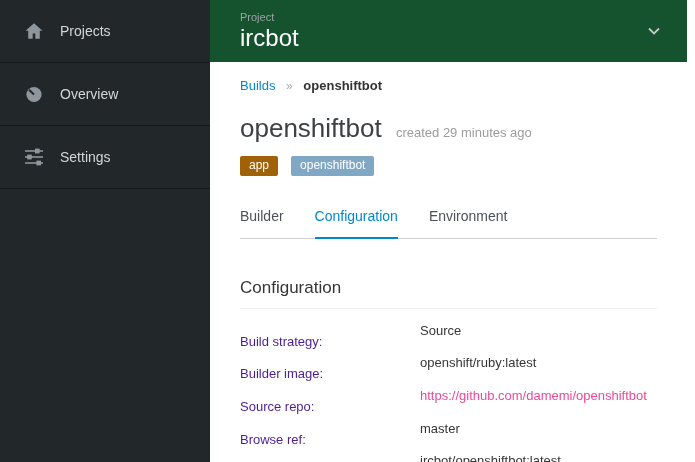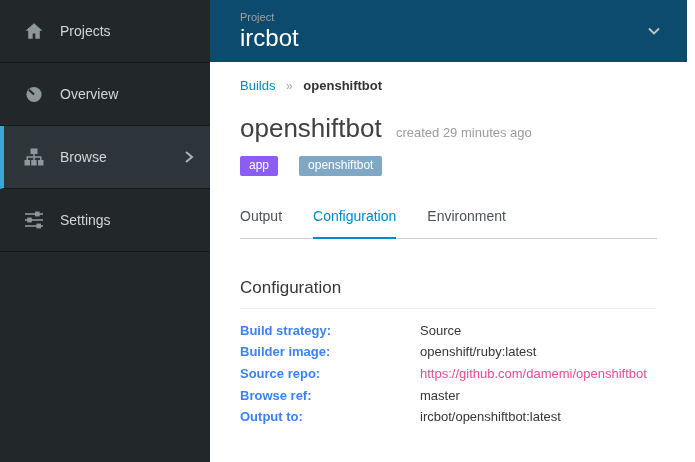--- a/index.html
+++ b/index.html
@@ -31,21 +31,21 @@
     background: #2e353a;
     border-left: 4px solid #39a9dc;
     padding-left: 19px;
   }
   .nav-item .chev { margin-left: auto; color: #a9b1b6; display: flex; }
 
   
   .right { flex: 1; display: flex; flex-direction: column; min-width: 0; }
 
   .topbar {
-    height: 62px; background: #0c4a6e;
+    height: 62px; background: #14532d;
     display: flex; align-items: center;
     padding: 0 24px 0 30px; cursor: pointer; flex: none;
   }
   .topbar .ctx { font-size: 11px; color: #9da2a6; margin-bottom: 2px; }
   .topbar .pname { font-size: 24px; color: #ffffff; line-height: 1.1; }
   .topbar .chev-down { margin-left: auto; color: #c3c7ca; display: flex; }
 
   .content { flex: 1; background: #ffffff; padding: 16px 30px 0 30px; overflow: hidden; border-radius: 32px; }
 
   
@@ -57,21 +57,21 @@
   
   .page-title { margin: 21px 0 0 0; font-size: 26px; font-weight: 400; color: #3e4144; line-height: 1.1; }
   .page-title small { font-size: 13px; color: #9c9c9c; font-weight: 400; margin-left: 7px; }
 
   
   .labels { margin-top: 13px; display: flex; }
   .label-badge {
     font-size: 12px; color: #ffffff; padding: 3px 9px 4px 9px;
     border-radius: 2px; line-height: 1.1;
   }
-  .label-key { background: #8b5cf6; margin-right: 21px; }
+  .label-key { background: #a16207; margin-right: 13px; }
   .label-value { background: #80a7c4; }
 
   
   .tabs {
     list-style: none; display: flex;
     margin: 32px 0 0 0; padding: 0;
     border-bottom: 1px solid #d1d1d1;
   }
   .tab {
     font-size: 14px; color: #4d5258;
@@ -83,21 +83,21 @@
     margin-bottom: -1px;
   }
 
   
   .section-heading {
     margin: 39px 0 0 0; font-size: 17px; font-weight: 400; color: #363636;
     padding-bottom: 10px; border-bottom: 1px solid #f0f0f0;
   }
   .kv { margin: 11px 0 0 0; }
   .kv-row { display: flex; font-size: 13px; line-height: 21.6px; color: #363636; }
-  .kv-row dt { width: 180px; font-weight: bold; color: #3b82f6; flex: none; }
+  .kv-row dt { width: 180px; font-weight: normal; color: #4c1d95; flex: none; margin-top: 11px; }
   .kv-row dd { margin: 0; white-space: nowrap; }
   .kv-row a { color: #ec4899; text-decoration: none; cursor: pointer; }
 </style>
 </head>
 <body>
 
 <div class="app">
 
   <aside class="sidebar">
     <nav>
@@ -114,39 +114,20 @@
       <div class="nav-item">
         <span class="icon">
           <svg width="20" height="20" viewBox="0 0 20 20">
             <circle cx="10" cy="10.5" r="7.6" fill="currentColor"></circle>
             <line x1="10" y1="10.5" x2="5" y2="5.8" stroke="#22272a" stroke-width="2"></line>
           </svg>
         </span>
         <span class="nav-label">Overview</span>
       </div>
 
-      <div class="nav-item active">
-        <span class="icon">
-          <svg width="20" height="20" viewBox="0 0 20 20">
-            <g fill="currentColor">
-              <rect x="6.5" y="1.5" width="7" height="5.5"></rect>
-              <rect x="0.5" y="13" width="5.5" height="5.5"></rect>
-              <rect x="7.2" y="13" width="5.5" height="5.5"></rect>
-              <rect x="14" y="13" width="5.5" height="5.5"></rect>
-            </g>
-            <path d="M10 7 v3 M3.2 13 v-3 h13.6 v3 M10 10 v3" stroke="currentColor" stroke-width="1.5" fill="none"></path>
-          </svg>
-        </span>
-        <span class="nav-label">Browse</span>
-        <span class="chev">
-          <svg width="14" height="16" viewBox="0 0 14 16">
-            <polyline points="4,3 10,8 4,13" fill="none" stroke="currentColor" stroke-width="2"></polyline>
-          </svg>
-        </span>
-      </div>
 
       <div class="nav-item">
         <span class="icon">
           <svg width="20" height="20" viewBox="0 0 20 20">
             <g stroke="currentColor" stroke-width="1.6">
               <line x1="1" y1="4" x2="19" y2="4"></line>
               <line x1="1" y1="10" x2="19" y2="10"></line>
               <line x1="1" y1="16" x2="19" y2="16"></line>
             </g>
             <g fill="currentColor">
@@ -188,21 +169,21 @@
         <span>openshiftbot</span>
         <small>created 29 minutes ago</small>
       </h1>
 
       <div class="labels">
         <span class="label-badge label-key">app</span>
         <span class="label-badge label-value">openshiftbot</span>
       </div>
 
       <ul class="tabs">
-        <li class="tab">Output</li>
+        <li class="tab">Builder</li>
         <li class="tab active">Configuration</li>
         <li class="tab">Environment</li>
       </ul>
 
       <h2 class="section-heading">Configuration</h2>
 
       <dl class="kv">
 
         <div class="kv-row">
           <dt>Build strategy:</dt>

